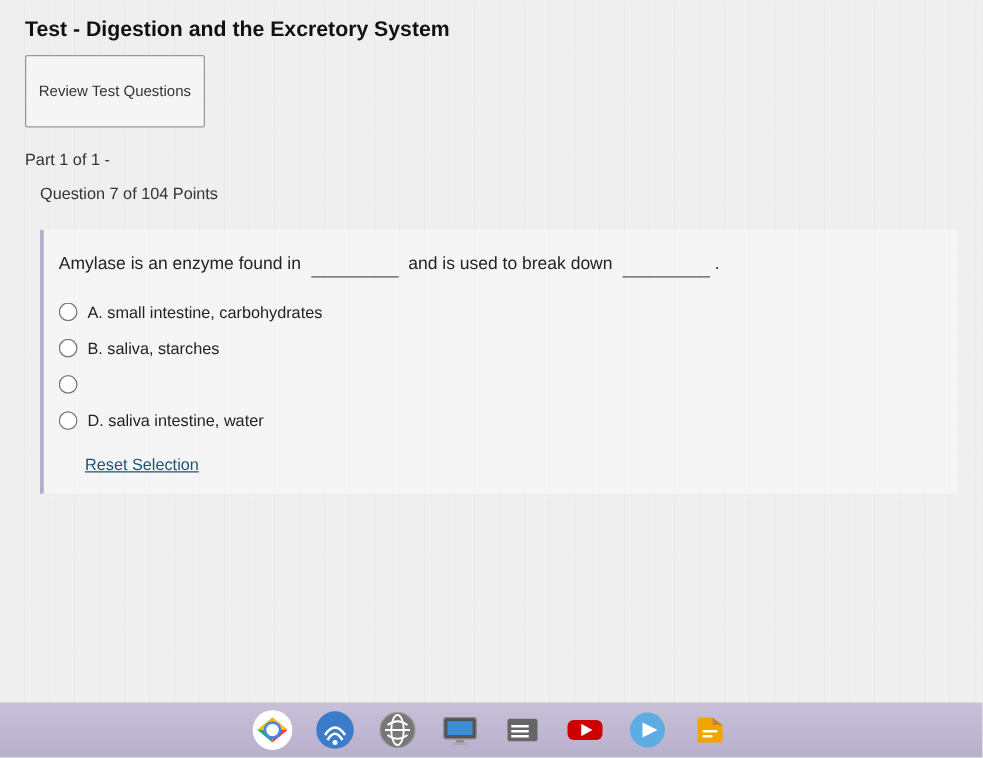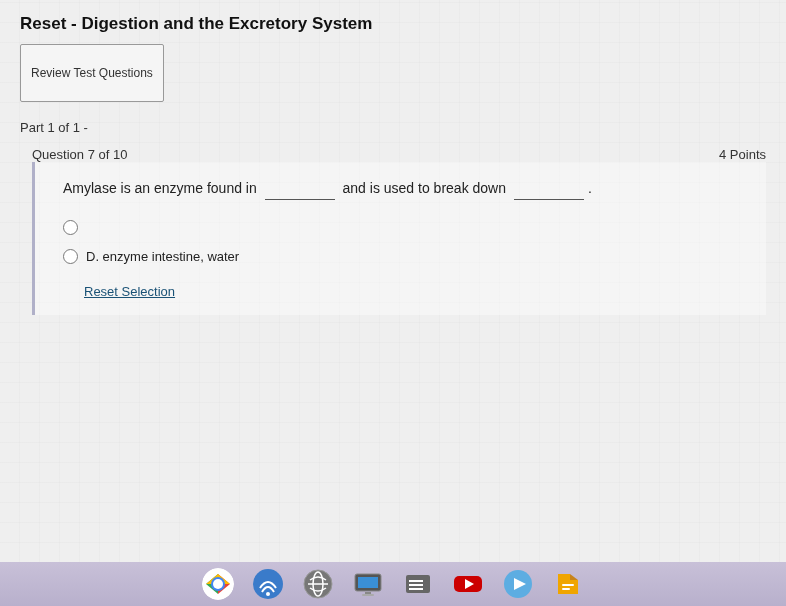--- a/index.html
+++ b/index.html
@@ -54,40 +54,39 @@
     }
 
     .part-label {
       font-size: 13px;
       color: #333;
       margin-bottom: 12px;
     }
 
     .question-header {
       display: flex;
-      justify-content: space-between;
-      align-items: center;
-      margin-bottom: 0;
+      align-items: center;
+      margin-bottom: 22px;
       padding-left: 12px;
     }
 
     .question-number {
       font-size: 13px;
       color: #333;
     }
 
     .points-label {
       font-size: 13px;
       color: #333;
     }
 
     .question-box {
       border-left: 3px solid #b0b0c8;
       background: rgba(255,255,255,0.4);
-      padding: 16px 20px 16px 28px;
+      padding: 16px 20px 16px 12px;
       margin-left: 12px;
     }
 
     .question-text {
       font-size: 14px;
       color: #222;
       margin-bottom: 20px;
       line-height: 1.5;
     }
 
@@ -151,50 +150,62 @@
       justify-content: center;
       cursor: pointer;
       font-size: 16px;
     }
   </style>
 </head>
 <body>
 
 <div class="main-content">
 
-  <div class="quiz-title">Reset - Digestion and the Excretory System</div>
+  <div class="quiz-title">Test - Digestion and the Excretory System</div>
 
   <button class="review-btn">Review Test Questions</button>
 
   <div class="part-label">Part 1 of 1 -</div>
 
   <div class="question-header">
     <span class="question-number">Question 7 of 10</span>
     <span class="points-label">4 Points</span>
   </div>
 
   <div class="question-box">
 
     <div class="question-text">
       <span>Amylase is an enzyme found in</span>
       <span class="blank">&nbsp;&nbsp;&nbsp;&nbsp;&nbsp;&nbsp;&nbsp;&nbsp;</span>
       <span>and is used to break down</span>
       <span class="blank">&nbsp;&nbsp;&nbsp;&nbsp;&nbsp;&nbsp;&nbsp;&nbsp;</span><span>.</span>
     </div>
 
-
+    <div class="answer-option">
+      <input type="radio" name="answer" id="optA" style="">
+      <label for="optA">
+        <span>A. small intestine, carbohydrates</span>
+      </label>
+    </div>
+
+    <div class="answer-option">
+      <input type="radio" name="answer" id="optB" style="">
+      <label for="optB">
+        <span>B. saliva, starches</span>
+      </label>
+    </div>
 
     <div class="answer-option">
       <input type="radio" name="answer" id="optC" style="">
     </div>
 
     <div class="answer-option">
       <input type="radio" name="answer" id="optD" style="">
       <label for="optD">
-        <span>D. enzyme intestine, water</span>
+        <span>D. saliva intestine, water</span>
       </label>
     </div>
 
     <a class="reset-link">Reset Selection</a>
 
   </div>
 
 </div>
 
 <div class="taskbar">

